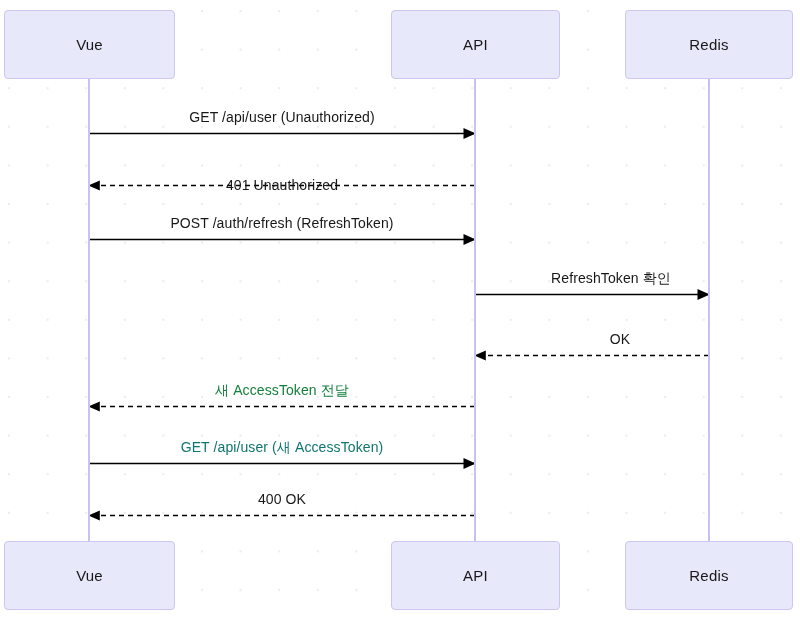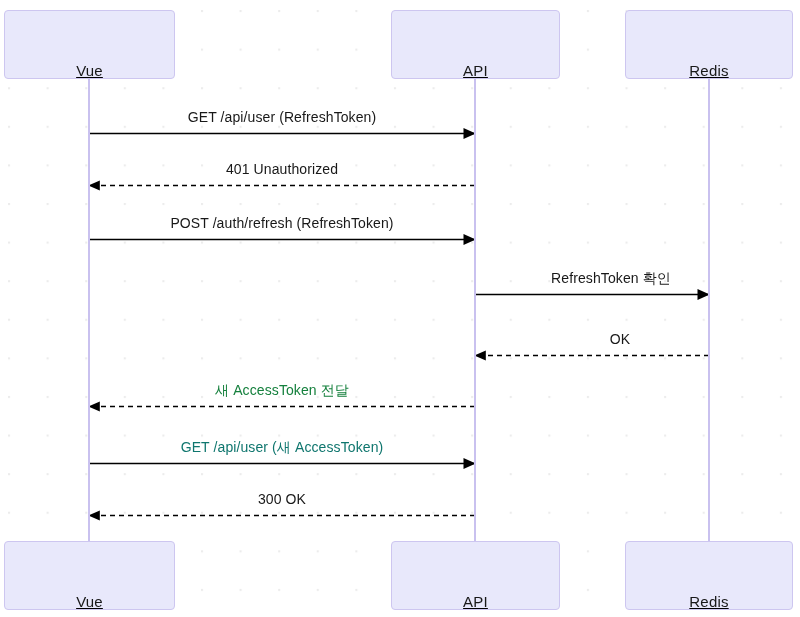--- a/index.html
+++ b/index.html
@@ -33,23 +33,22 @@
   }
 
   
   .participant-box {
     position: absolute;
     box-sizing: border-box;
     background: #e8e8fb;
     border: 1px solid #cdc6f0;
     border-radius: 4px;
     display: flex;
-    align-items: flex-end;
+    align-items: center;
     justify-content: center;
-    text-decoration: underline;
   }
   .participant-label {
     font-size: 15px;
     color: #1c1c1c;
     letter-spacing: .2px;
     line-height: 1;
     white-space: nowrap;
   }
 
   
@@ -113,23 +112,23 @@
       </div>
       <div class="lifeline" style="left: 708px; top: 79px; height: 462px; background: rgb(201, 193, 239);"></div>
       <div class="participant-box" style="left: 625px; width: 168px; top: 10px; height: 69px; background: rgb(232, 232, 251); border-color: rgb(205, 198, 240);">
         <span class="participant-label" style="color: rgb(24, 24, 24);">Redis</span>
       </div>
       <div class="participant-box" style="left: 625px; width: 168px; top: 541px; height: 69px; background: rgb(232, 232, 251); border-color: rgb(205, 198, 240);">
         <span class="participant-label" style="color: rgb(24, 24, 24);">Redis</span>
       </div>
     </div>
   <div id="labels-layer">
-      <div class="msg-label" style="left: 282px; top: 124px; color: rgb(24, 24, 24);">GET /api/user (RefreshToken)</div>
-      <div class="msg-label" style="left: 282px; top: 176px; color: rgb(24, 24, 24);">401 Unauthorized</div>
+      <div class="msg-label" style="left: 282px; top: 124px; color: rgb(24, 24, 24);">GET /api/user (Unauthorized)</div>
+      <div class="msg-label" style="left: 282px; top: 192px; color: rgb(24, 24, 24);">401 Unauthorized</div>
       <div class="msg-label" style="left: 282px; top: 230px; color: rgb(24, 24, 24);">POST /auth/refresh (RefreshToken)</div>
       <div class="msg-label" style="left: 592px; top: 285px; color: rgb(24, 24, 24); margin-left: 19px;">RefreshToken 확인</div>
       <div class="msg-label" style="left: 620px; top: 346px; color: rgb(24, 24, 24);">OK</div>
       <div class="msg-label" style="left: 282px; top: 397px; color: #15803d;">새 AccessToken 전달</div>
       <div class="msg-label" style="left: 282px; top: 454px; color: #0f766e;">GET /api/user (새 AccessToken)</div>
-      <div class="msg-label" style="left: 282px; top: 506px; color: rgb(24, 24, 24);">300 OK</div>
+      <div class="msg-label" style="left: 282px; top: 506px; color: rgb(24, 24, 24);">400 OK</div>
     </div>
 
 </div>
 
 </body></html>

